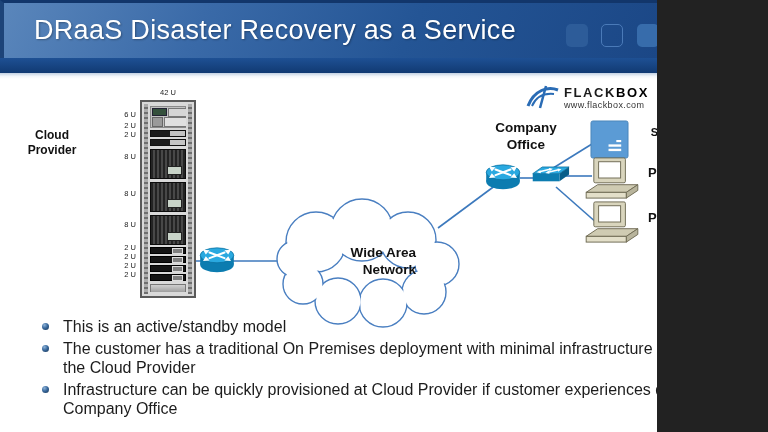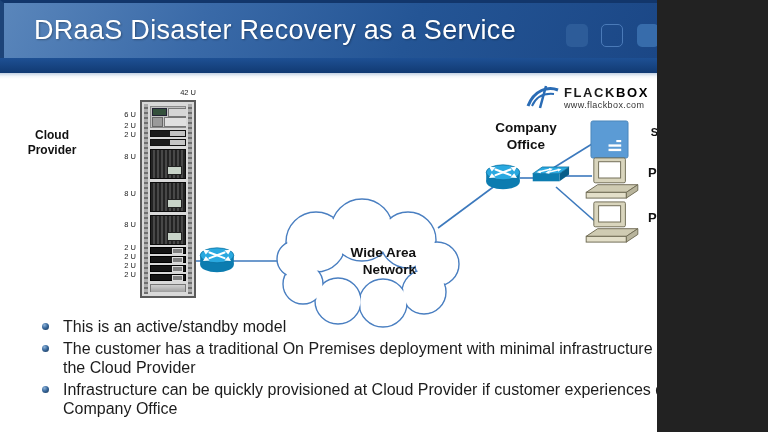--- a/index.html
+++ b/index.html
@@ -34,21 +34,21 @@
   
   .lbl{position:absolute;font-weight:bold;color:#111;text-align:center;line-height:1.25;z-index:3;}
   .lbl-cloud{left:10px;top:128px;width:84px;font-size:12px;}
   .lbl-office{left:482px;top:120px;width:88px;font-size:13.5px;}
   .lbl-wan{left:318px;top:245px;width:98px;font-size:13.5px;text-align:right;}
   .lbl-server{left:638px;top:126px;width:60px;font-size:11px;text-align:center;}
   .lbl-pc1{left:648px;top:165px;width:40px;font-size:13px;text-align:left;}
   .lbl-pc2{left:648px;top:210px;width:40px;font-size:13px;text-align:left;}
 
   
-  .r42{position:absolute;left:140px;top:88px;width:56px;text-align:right;font-size:7.5px;color:#222;z-index:3;}
+  .r42{position:absolute;left:140px;top:88px;width:56px;text-align:center;font-size:7.5px;color:#222;z-index:3;}
   .rack{position:absolute;left:140px;top:100px;width:56px;height:198px;z-index:2;}
   .rack-frame{position:absolute;inset:0;background:#d9d9d9;border:2px solid #5a5a5a;}
   .rack-frame::before{content:"";position:absolute;top:2px;bottom:2px;left:2px;width:4px;
      background:repeating-linear-gradient(180deg,#ababab 0 3px,#6f6f6f 3px 5px);}
   .rack-frame::after{content:"";position:absolute;top:2px;bottom:2px;right:2px;width:4px;
      background:repeating-linear-gradient(180deg,#ababab 0 3px,#6f6f6f 3px 5px);}
   .rack-inner{position:absolute;top:4px;left:8px;right:8px;bottom:4px;overflow:hidden;}
   .r-top{height:22px;background:#c2c2c2;position:relative;border:1px solid #8a8a8a;box-sizing:border-box;}
   .r-scr{position:absolute;left:1px;top:1px;width:13px;height:6px;background:#34503c;border:1px solid #223;}
   .r-m1{position:absolute;left:17px;top:1px;width:17px;height:7px;background:#d6d6d6;border:1px solid #777;}

